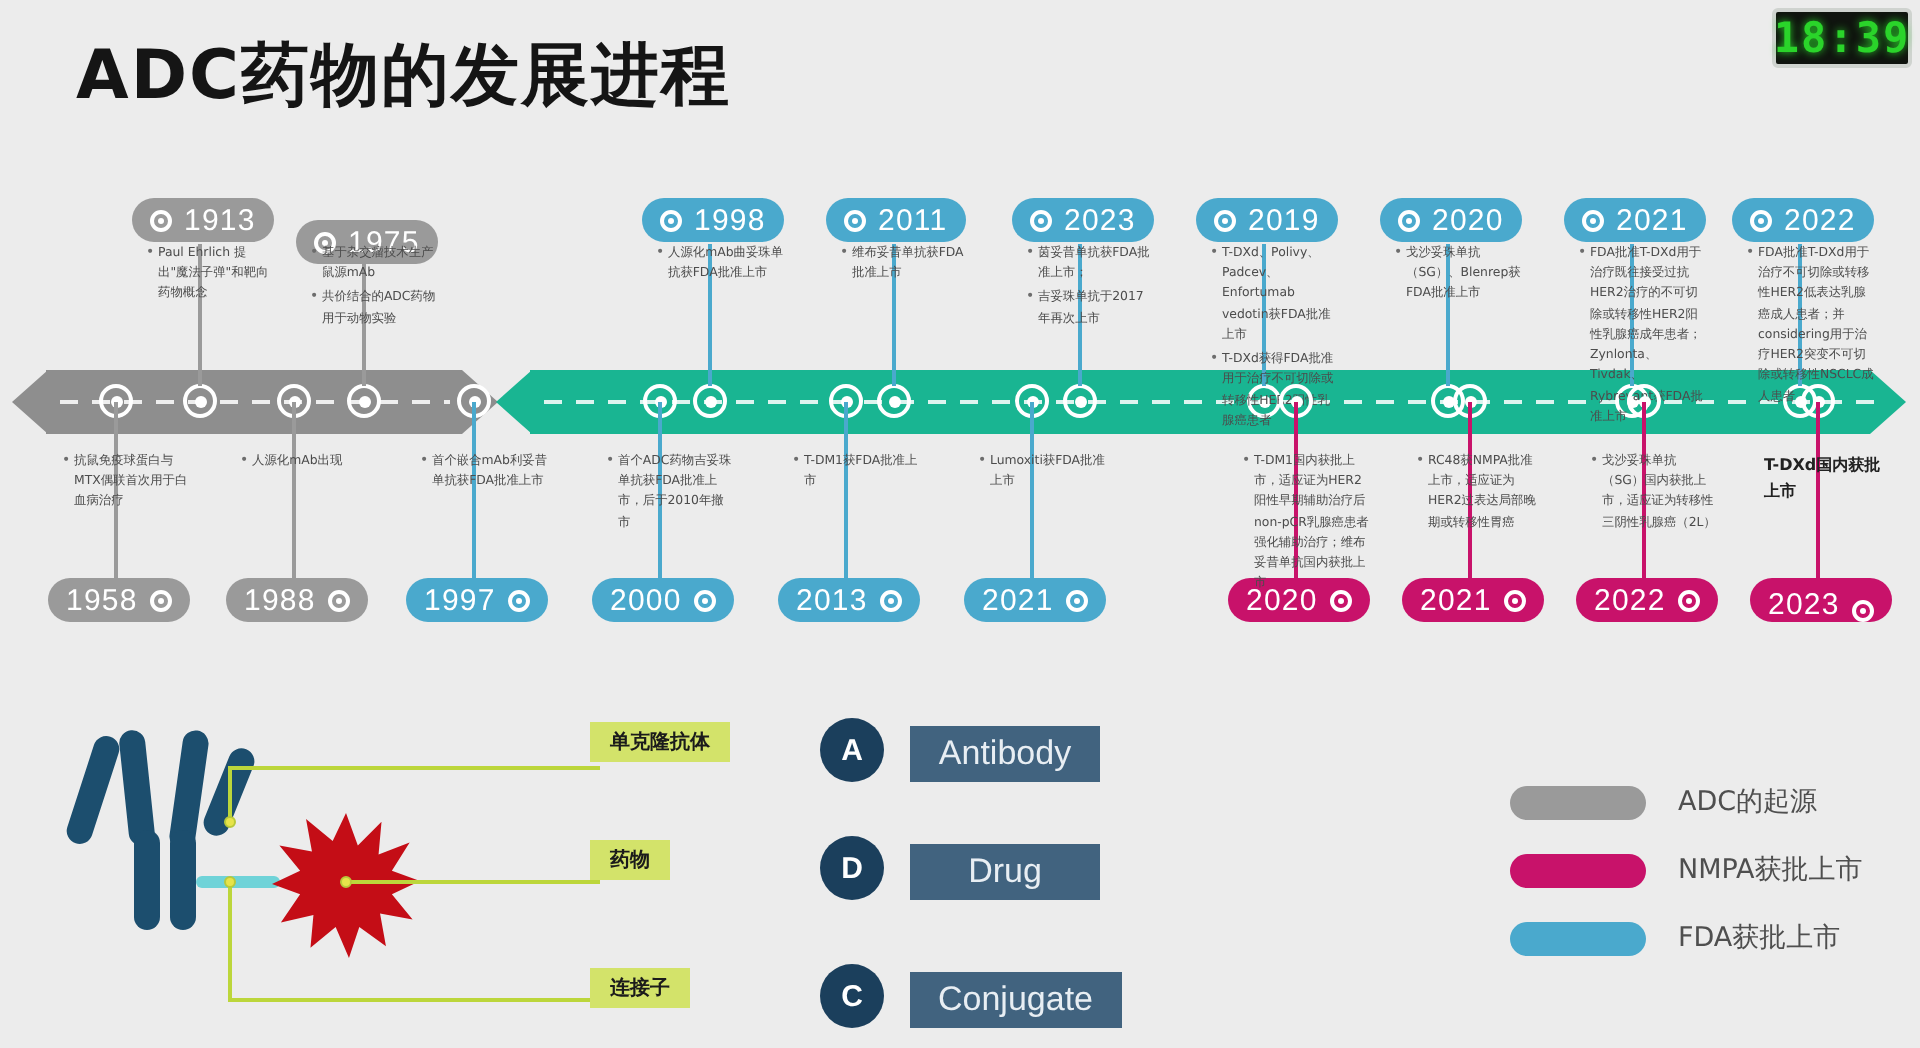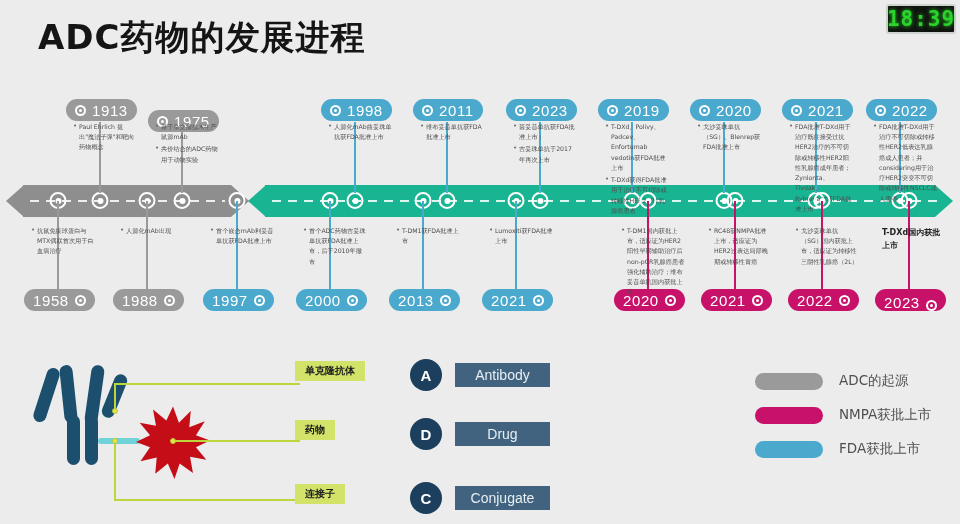--- a/index.html
+++ b/index.html
@@ -152,29 +152,29 @@
     position: absolute;
     width: 32px; height: 32px; border-radius: 50%;
     background: #1b3f5c; color: #fff;
     display: flex; align-items: center; justify-content: center;
     font-size: 15px; font-weight: bold;
     font-family: "Liberation Sans", sans-serif;
   }
   .en-label {
     position: absolute;
     background: #41637f; color: #e8eef3;
-    font-size: 14px;
+    font-size: 17px;
     padding: 4px 14px;
     min-width: 95px; text-align: center;
     white-space: nowrap;
     font-family: "Liberation Sans", sans-serif;
   }
 
   
-  #legend { position: absolute; left: 755px; top: 372px; }
+  #legend { position: absolute; left: 755px; top: 392px; }
   .lg-row { display: flex; align-items: center; margin-bottom: 16px; }
   .lg-chip { width: 68px; height: 17px; border-radius: 9px; flex: 0 0 auto; }
   .lg-text {
     margin-left: 16px; font-size: 13.5px; color: #4f4f4f;
     font-family: "DejaVu Sans", sans-serif;
   }
 </style>
 </head>
 <body>
 

